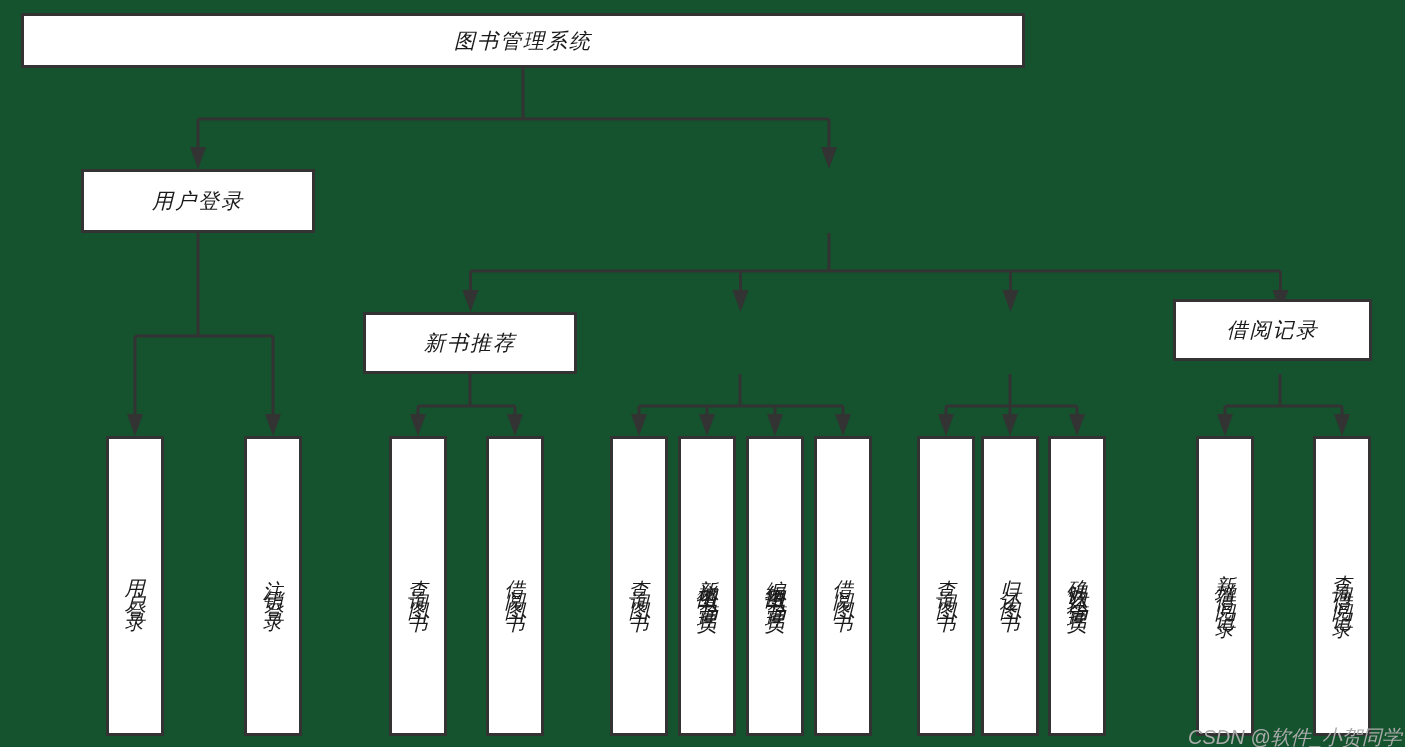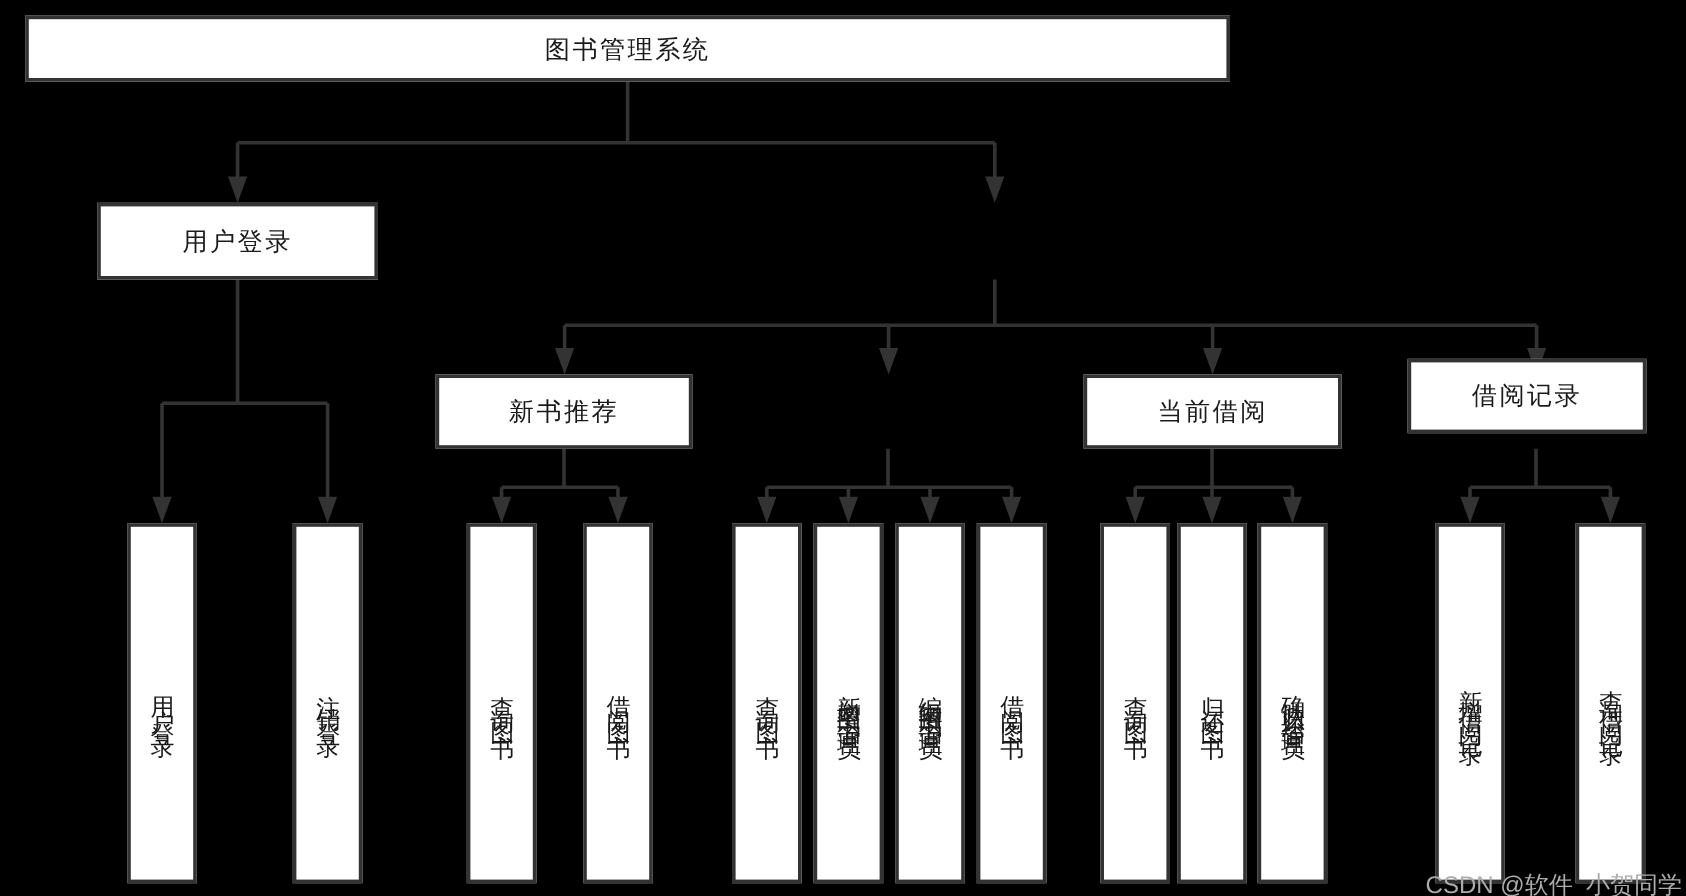--- a/index.html
+++ b/index.html
@@ -5,22 +5,23 @@
   html, body {
     margin: 0;
     padding: 0;
     background: #ffffff;
     font-family: "Liberation Sans", "DejaVu Sans", sans-serif;
   }
   .canvas {
     position: relative;
     width: 1405px;
     height: 747px;
-    background: #000000;
+    background: #14532d;
     overflow: hidden;
+    font-style: italic;
   }
   .connectors {
     position: absolute;
     left: 0;
     top: 0;
     z-index: 1;
   }
   .node {
     position: absolute;
     box-sizing: border-box;
@@ -97,23 +98,20 @@
     <span>图书管理系统</span>
   </div>
 
   <div class="node h" style="left:81px; top:169px; width:234px; height:64px;">
     <span>用户登录</span>
   </div>
 
   <div class="node h" style="left:363px; top:312px; width:214px; height:62px;">
     <span>新书推荐</span>
   </div>
-  <div class="node h" style="left:903px; top:312px; width:215px; height:62px;">
-    <span>当前借阅</span>
-  </div>
   <div class="node h" style="left:1173px; top:299px; width:199px; height:62px;">
     <span>借阅记录</span>
   </div>
 
   <div class="node leaf" style="left:106px; top:436px; width:58px; height:300px;">
     <span>用户登录</span>
   </div>
   <div class="node leaf" style="left:244px; top:436px; width:58px; height:300px;">
     <span>注销登录</span>
   </div>

